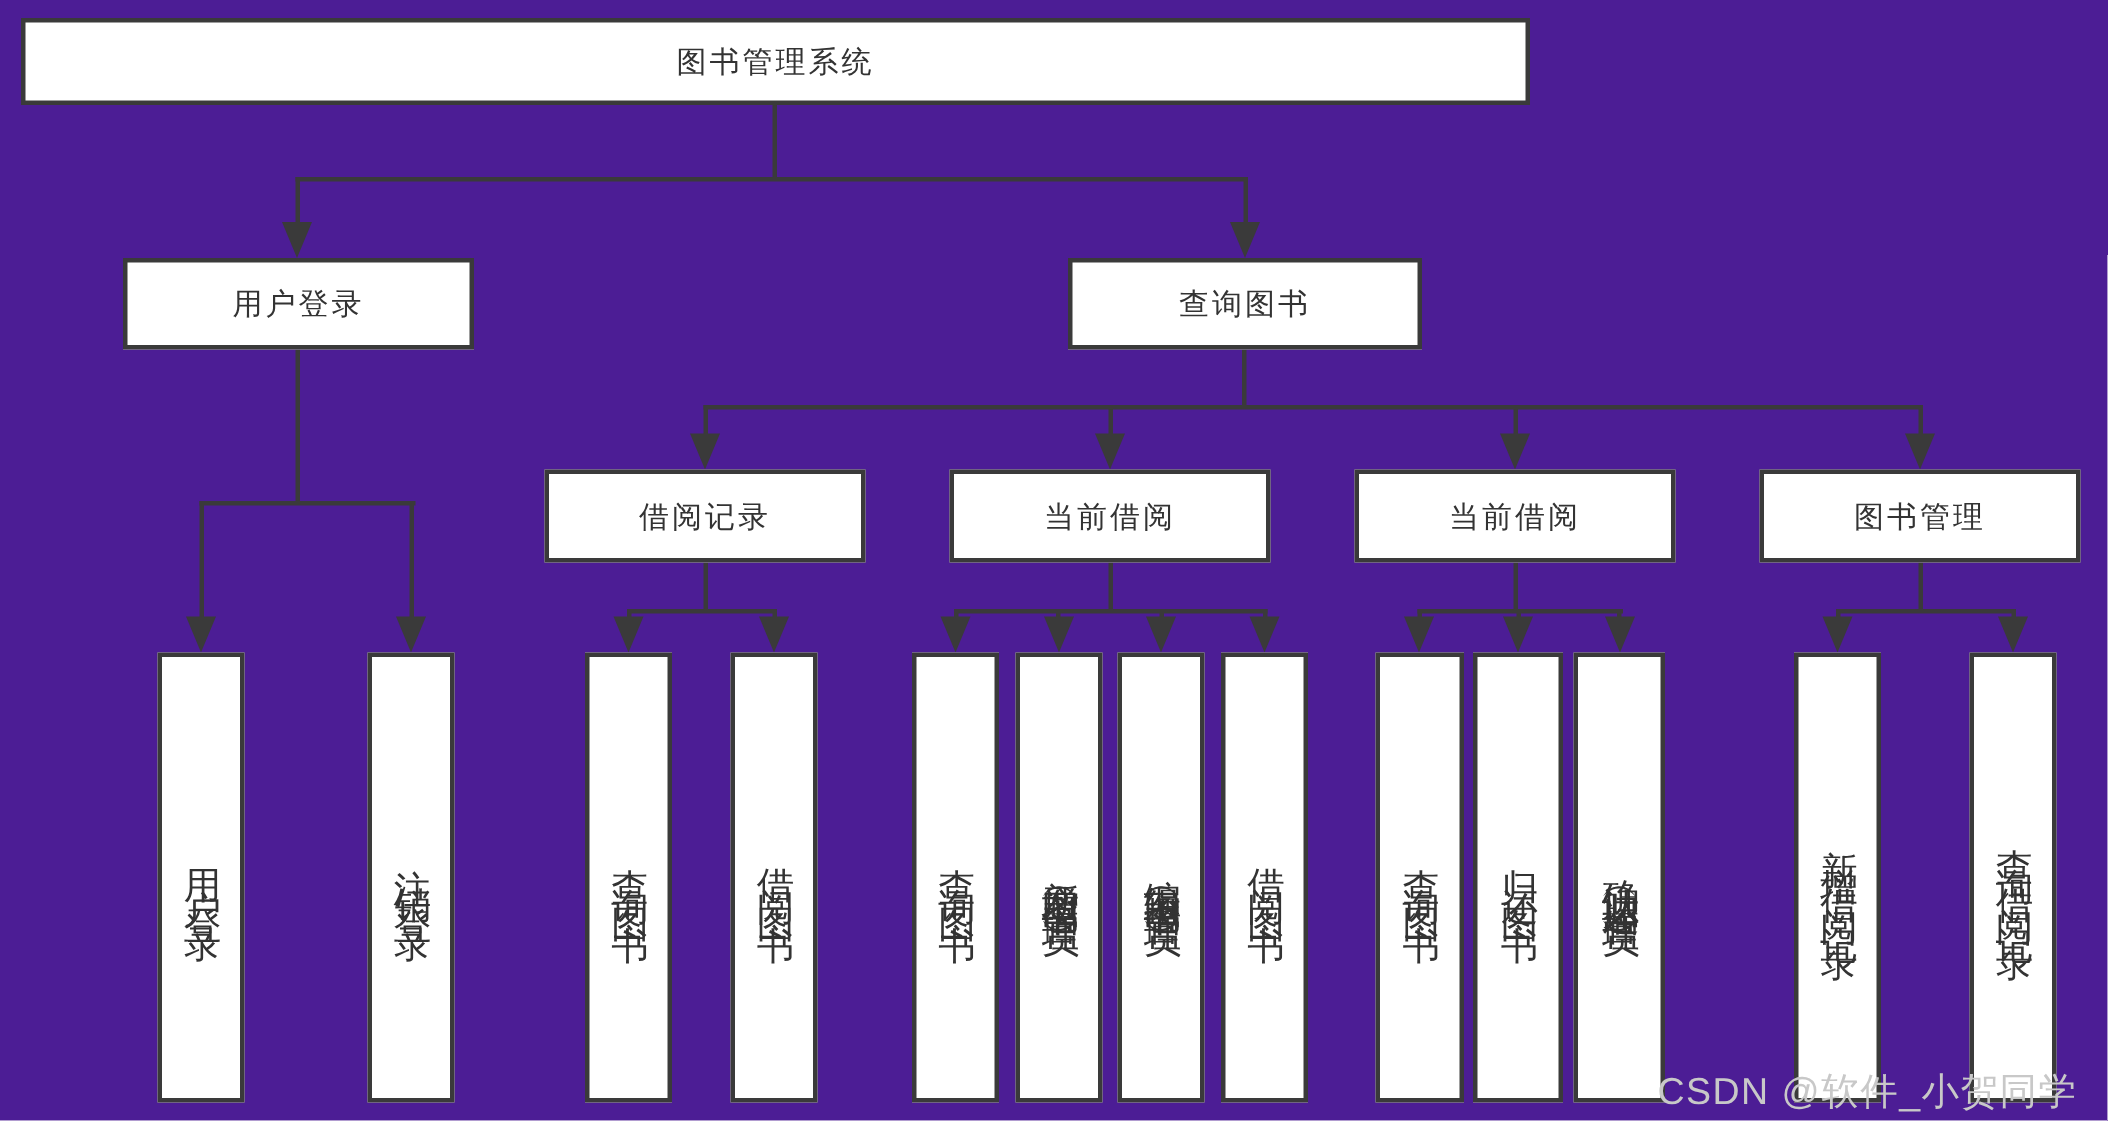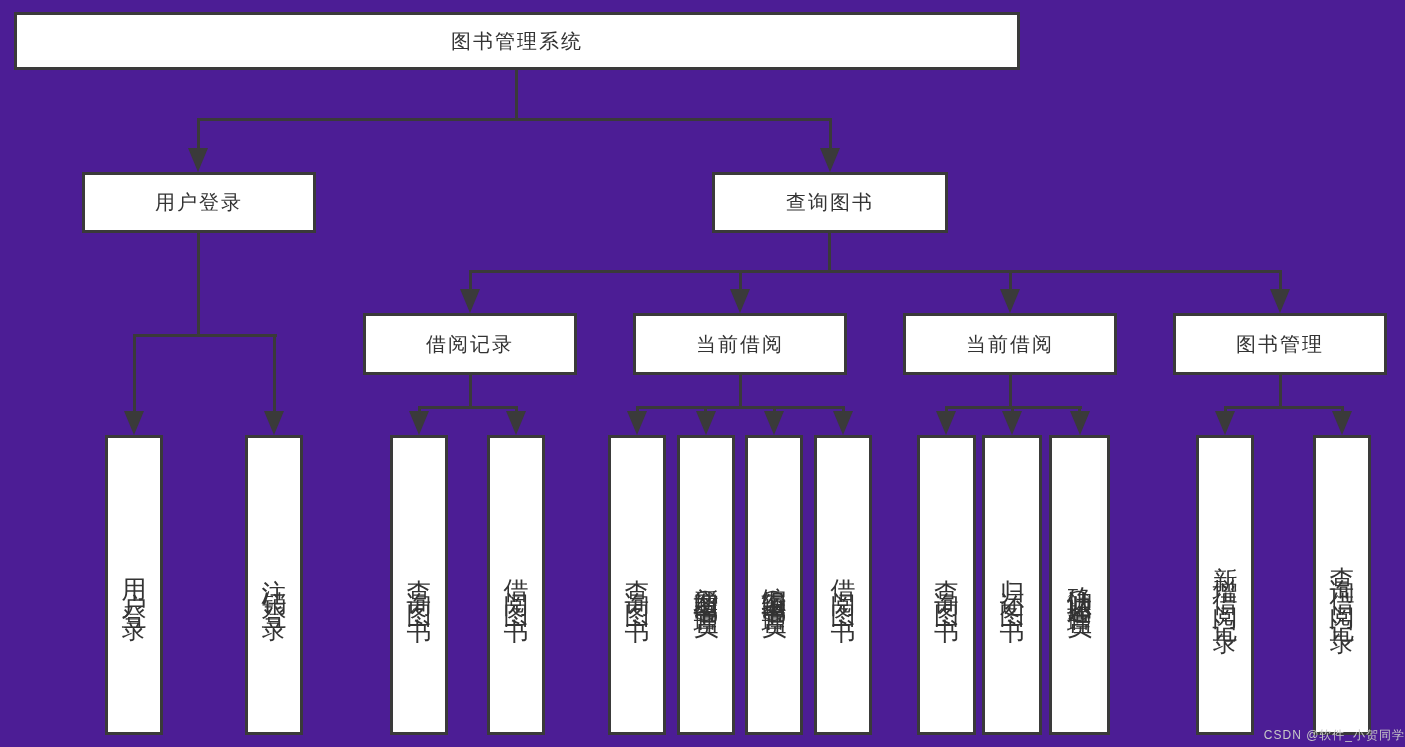--- a/index.html
+++ b/index.html
@@ -39,22 +39,22 @@
   #n-borrow {left:633px;}
   #n-current{left:903px;}
   #n-records{left:1173px;}
   .leaf{top:435px;width:58px;height:300px;}
   #l-login-0{left:105px;} #l-login-1{left:245px;}
   #l-new-0{left:390px;}   #l-new-1{left:487px;}
   #l-bor-0{left:608px;} #l-bor-1{left:677px;} #l-bor-2{left:745px;} #l-bor-3{left:814px;}
   #l-cur-0{left:917px;width:59px;} #l-cur-1{left:982px;width:60px;} #l-cur-2{left:1049px;width:61px;}
   #l-rec-0{left:1196px;} #l-rec-1{left:1313px;}
   #watermark{
-    position:absolute;right:0;bottom:3px;z-index:5;
-    font-size:12px;color:var(--wm);letter-spacing:1px;white-space:nowrap;
+    position:absolute;right:20px;bottom:3px;z-index:5;
+    font-size:25px;color:var(--wm);letter-spacing:1px;white-space:nowrap;
   }
 </style>
 </head>
 <body>
 
 <div class="canvas">
 
   <div class="box" id="root">
     <span class="hlabel">图书管理系统</span>
   </div>

